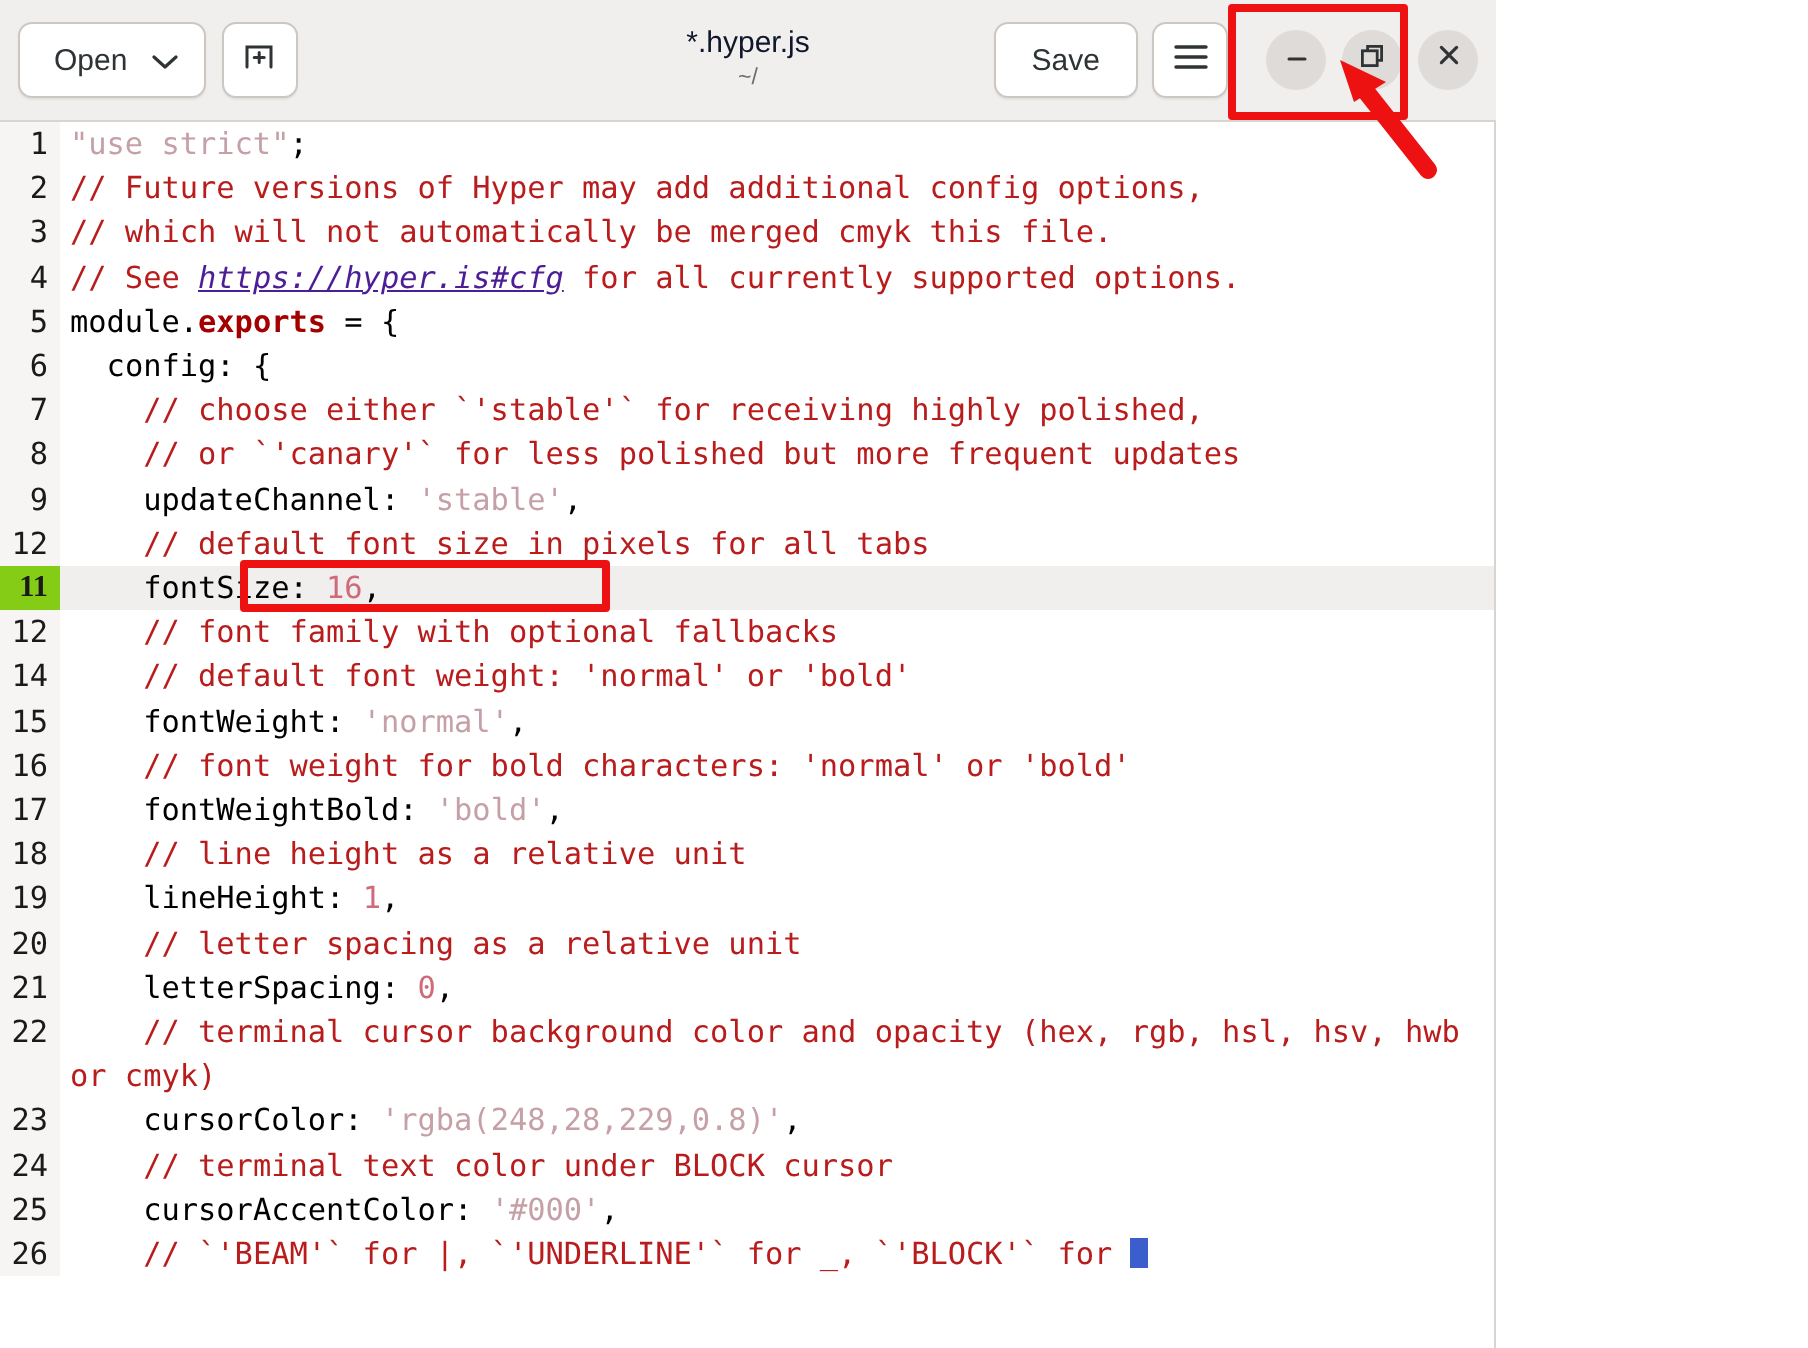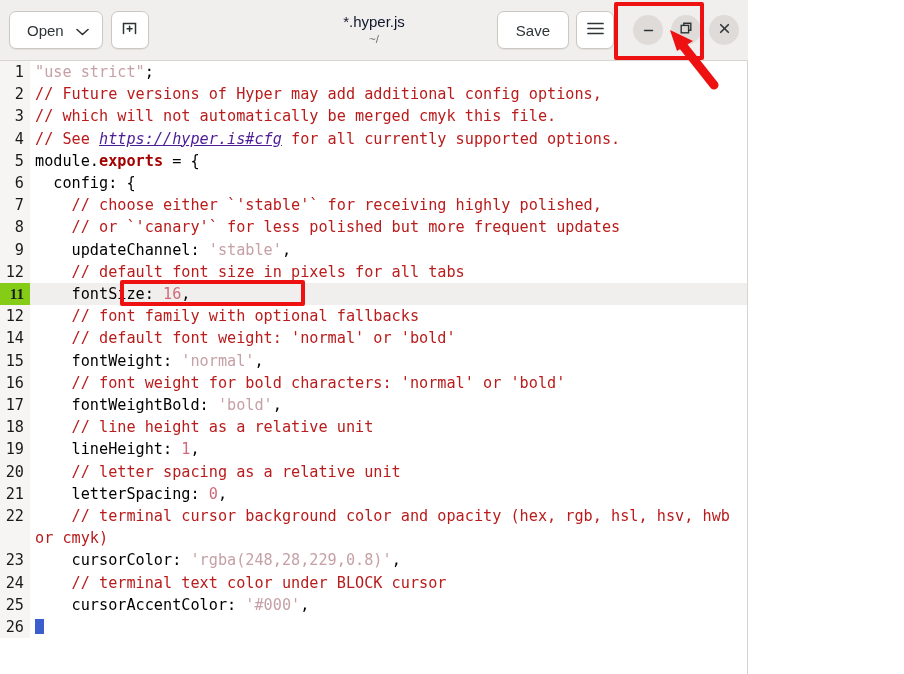--- a/index.html
+++ b/index.html
@@ -309,21 +309,21 @@
         <div class="line">
           <div class="gutter">24</div>
           <div class="code"><span class="t-com">    // terminal text color under BLOCK cursor</span></div>
         </div>
         <div class="line">
           <div class="gutter">25</div>
           <div class="code"><span class="t-plain">    cursorAccentColor: </span><span class="t-str">'#000'</span><span class="t-plain">,</span></div>
         </div>
         <div class="line">
           <div class="gutter">26</div>
-          <div class="code"><span class="cursor-block" style="background: rgb(58, 95, 205);"></span></div>
+          <div class="code"><span class="t-com">    // `'BEAM'` for |, `'UNDERLINE'` for _, `'BLOCK'` for </span><span class="cursor-block" style="background: rgb(58, 95, 205);"></span></div>
         </div>
       </div>
   </div>
 
   <div class="anno-rect" id="anno-save" style="border-color: rgb(238, 17, 17);"></div>
   <div class="anno-rect" id="anno-line" style="border-color: rgb(238, 17, 17);"></div>
 
   <svg class="anno-arrow" style="left:660px; top:28px;" width="90" height="62" viewBox="0 0 90 62">
     <path d="M54 57 L20 14" stroke="#ee1111" stroke-width="9" stroke-linecap="round"></path>
     <path d="M10 2 L33 13 L17 23 Z" fill="#ee1111"></path>

